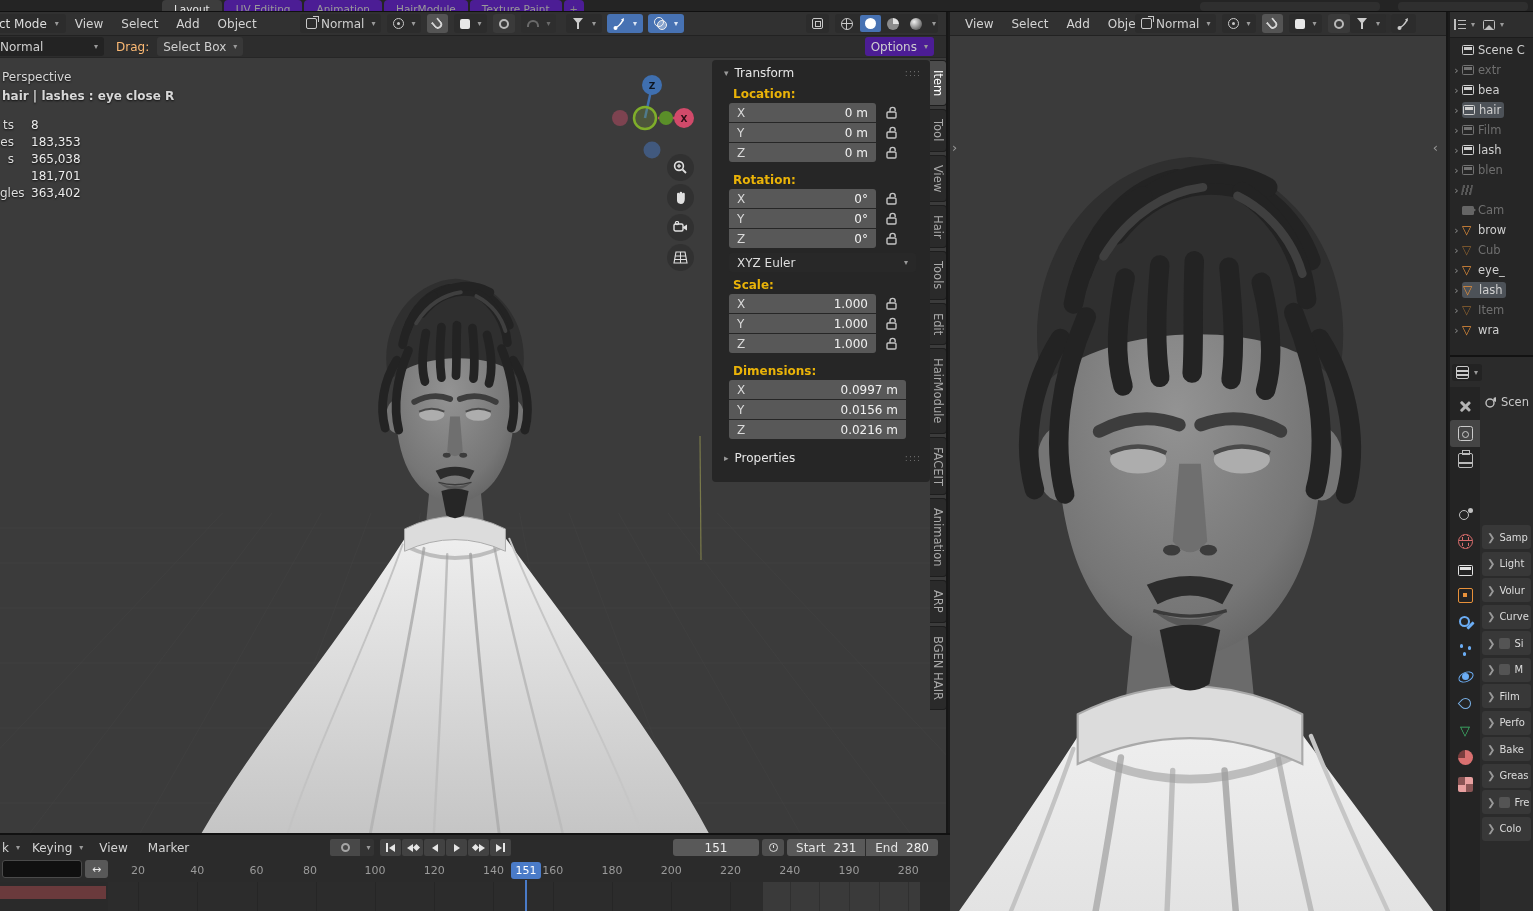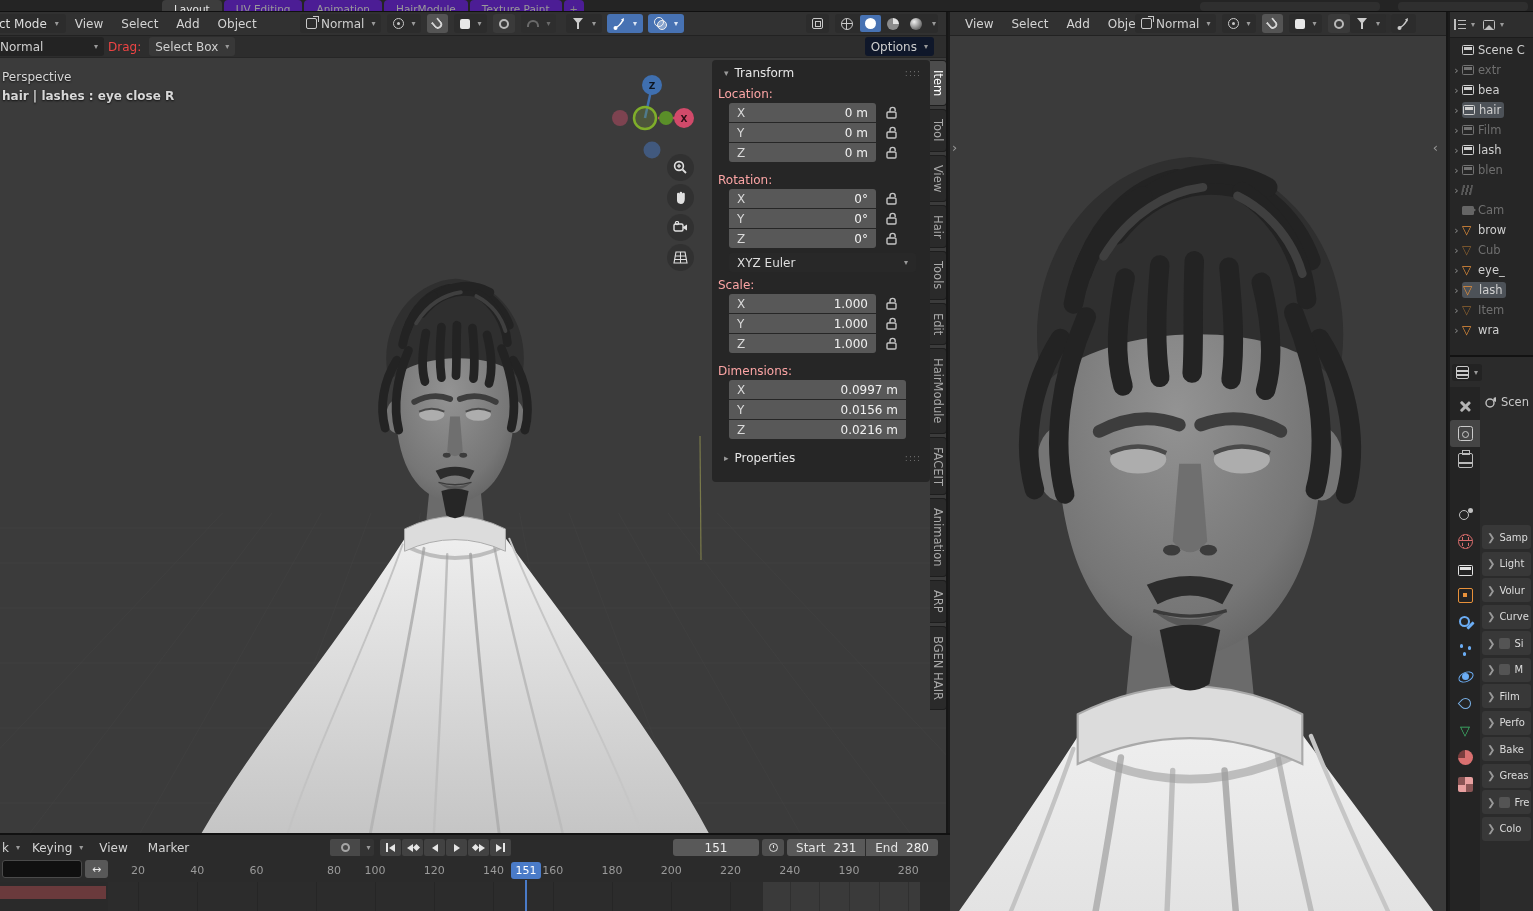--- a/index.html
+++ b/index.html
@@ -64,21 +64,21 @@
 .stat-val { margin-left:17px; color:#ececec; font-size:12px; }
 
 
 .navbtn { position:absolute; width:27px; height:27px; border-radius:50%; background:rgba(42,42,42,.55); display:flex; align-items:center; justify-content:center; }
 .vp-chev { position:absolute; color:#9a9a9a; font-size:13px; }
 
 
 #npanel { position:absolute; left:712px; top:2px; width:218px; height:422px; background:rgba(37,37,37,.94); border-radius:4px; padding:0 0 2px 0; }
 .np-head { display:flex; align-items:center; height:25px; padding:0 9px; color:#e6e6e6; }
 .np-grip { margin-left:auto; color:#6f6f6f; font-size:9px; letter-spacing:1px; }
-.np-sec-label { padding:2px 0 2px 6px; color:#fca5a5; height:18px; }
+.np-sec-label { padding:2px 0 2px 21px; color:#eab308; height:18px;font-weight:bold; }
 .rowline { display:flex; align-items:center; margin:0 0 1px 17px; }
 .valrow { flex:0 0 147px; height:19px; background:#585858; display:flex; align-items:center; padding:0 8px; }
 .valrow.wide { flex-basis:177px; }
 .rowline.first .valrow { border-radius:3px 3px 0 0; }
 .rowline.last .valrow { border-radius:0 0 3px 3px; }
 .valrow .axis { color:#d9d9d9; }
 .valrow .val { margin-left:auto; color:#f1f1f1; }
 .lockwrap { margin-left:10px; display:flex; }
 .np-drop { margin:5px 14px 4px 17px; height:19px; background:#282828; border-radius:3px; display:flex; align-items:center; padding:0 8px; color:#dedede; }
 .np-drop .caret { margin-left:auto; }
@@ -350,26 +350,26 @@
         <span class="caret">▾</span>
       </div>
     </div>
   </div>
 
   <div class="tool-row">
     <div class="pill" style="margin-left:-6px; width:110px; background:#232323">
       <span>Normal</span>
       <span class="caret" style="margin-left:auto">▾</span>
     </div>
-    <span style="margin-left:4px; color:#ef4444">Drag:</span>
+    <span style="margin-left:12px; color:#fdba74">Drag:</span>
     <div class="pill" style="margin-left:8px; background:#383838">
       <span>Select Box</span>
       <span class="caret">▾</span>
     </div>
-    <div class="pill" style="position:absolute; right:12px; background:#0f172a">
+    <div class="pill" style="position:absolute; right:12px; background:#4c1d95">
       <span>Options</span>
       <span class="caret">▾</span>
     </div>
   </div>
 
   <div id="canvas-left" class="canvas">
     <svg width="948" height="775" style="position:absolute; left:0; top:0">
       <g id="grid-left" stroke="#434343" stroke-width="1">
           <line x1="0" y1="470" x2="948" y2="470" opacity=".55"></line>
           <line x1="0" y1="505" x2="948" y2="505" opacity=".55"></line>
@@ -388,20 +388,42 @@
           <line x1="618.5" y1="455" x2="800" y2="775" opacity=".5"></line>
           <line x1="668" y1="455" x2="910" y2="775" opacity=".5"></line>
           <line x1="717.5" y1="455" x2="1020" y2="775" opacity=".5"></line>
         </g>
       <line x1="700" y1="378" x2="701" y2="502" stroke="#8a8a4e" stroke-width="1.2" opacity=".8"></line>
       <use href="#bust" transform="translate(261,178) scale(0.97)"></use>
     </svg>
 
     <div class="ov-text" style="left:2px; top:12px">Perspective</div>
     <div class="ov-text" style="left:2px; top:31px; font-weight:bold">hair | lashes : eye close R</div>
+    <div style="position:absolute; left:0; top:58px" id="stats-block">
+        <div class="stat-row">
+          <span class="stat-label">ts</span>
+          <span class="stat-val">8</span>
+        </div>
+        <div class="stat-row">
+          <span class="stat-label">es</span>
+          <span class="stat-val">183,353</span>
+        </div>
+        <div class="stat-row">
+          <span class="stat-label">s</span>
+          <span class="stat-val">365,038</span>
+        </div>
+        <div class="stat-row">
+          <span class="stat-label"></span>
+          <span class="stat-val">181,701</span>
+        </div>
+        <div class="stat-row">
+          <span class="stat-label">gles</span>
+          <span class="stat-val">363,402</span>
+        </div>
+      </div>
 
     <svg width="110" height="110" style="position:absolute; left:600px; top:6px">
       <line x1="52" y1="22" x2="45" y2="54" stroke="#3f6faf" stroke-width="2.5"></line>
       <line x1="58" y1="54" x2="84" y2="54" stroke="#c44a62" stroke-width="2.5"></line>
       <circle cx="52" cy="21" r="10" fill="#3f6faf"></circle>
       <text x="52" y="25" text-anchor="middle" font-size="9" fill="#0e1621" font-weight="bold">Z</text>
       <circle cx="84" cy="54" r="10" fill="#d14a6a"></circle>
       <text x="84" y="58" text-anchor="middle" font-size="9" fill="#2b0d14" font-weight="bold">X</text>
       <circle cx="20" cy="54" r="8" fill="#7d4350"></circle>
       <circle cx="45" cy="54" r="11" fill="rgba(120,150,60,.30)" stroke="#7fae2a" stroke-width="2.5"></circle>
@@ -950,21 +972,21 @@
 
   <div id="tl-ruler">
     <div id="chan-input"></div>
     <div id="chan-expand">↔</div>
     <div id="frame-badge" style="left: 511.062px;">
         <span>151</span>
       </div>
   <span class="tick" style="left: 138.04px;">20</span>
       <span class="tick" style="left: 197.28px;">40</span>
       <span class="tick" style="left: 256.52px;">60</span>
-      <span class="tick" style="left: 334px;">80</span>
+      <span class="tick" style="left: 310px;">80</span>
       <span class="tick" style="left: 375px;">100</span>
       <span class="tick" style="left: 434.24px;">120</span>
       <span class="tick" style="left: 493.48px;">140</span>
       <span class="tick" style="left: 552.72px;">160</span>
       <span class="tick" style="left: 611.96px;">180</span>
       <span class="tick" style="left: 671.2px;">200</span>
       <span class="tick" style="left: 730.44px;">220</span>
       <span class="tick" style="left: 789.68px;">240</span>
       <span class="tick" style="left: 848.92px;">190</span>
       <span class="tick" style="left: 908.16px;">280</span>

